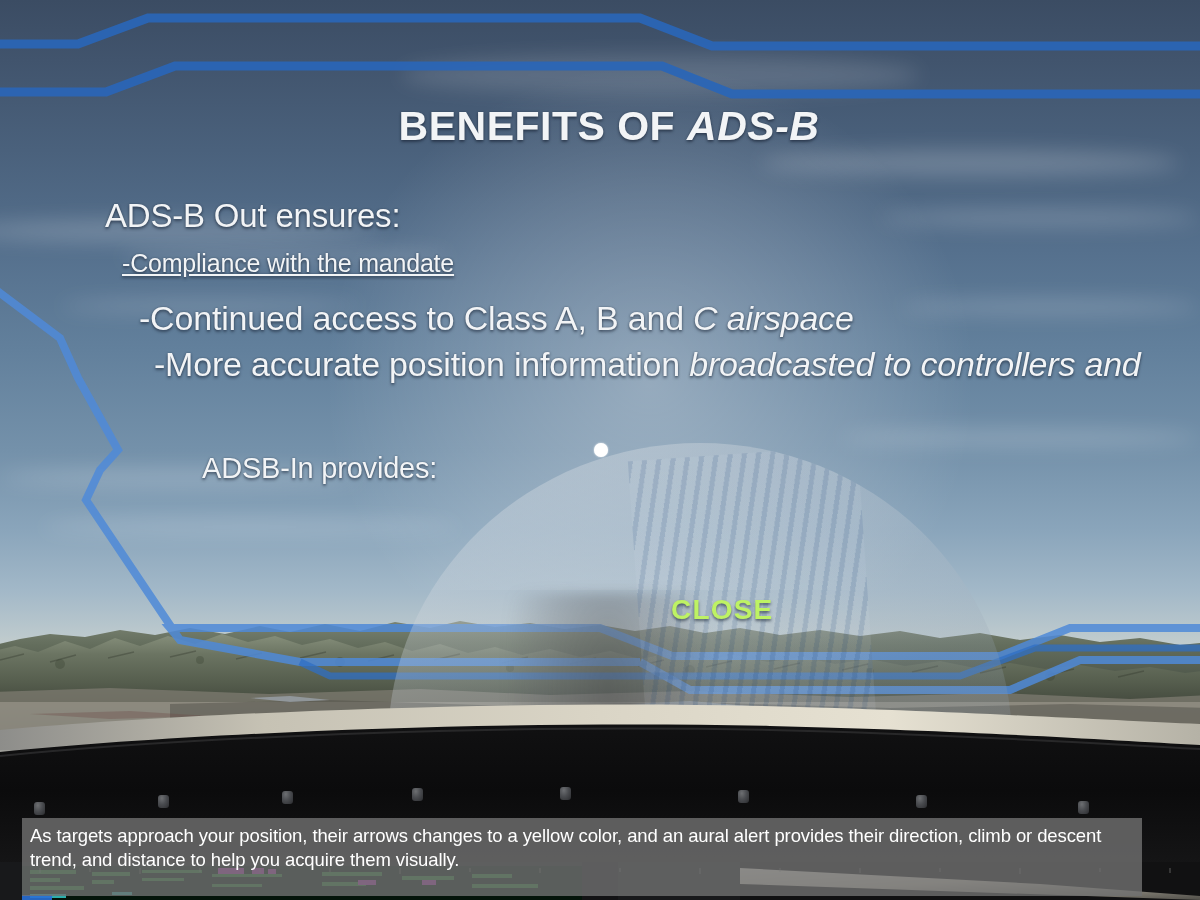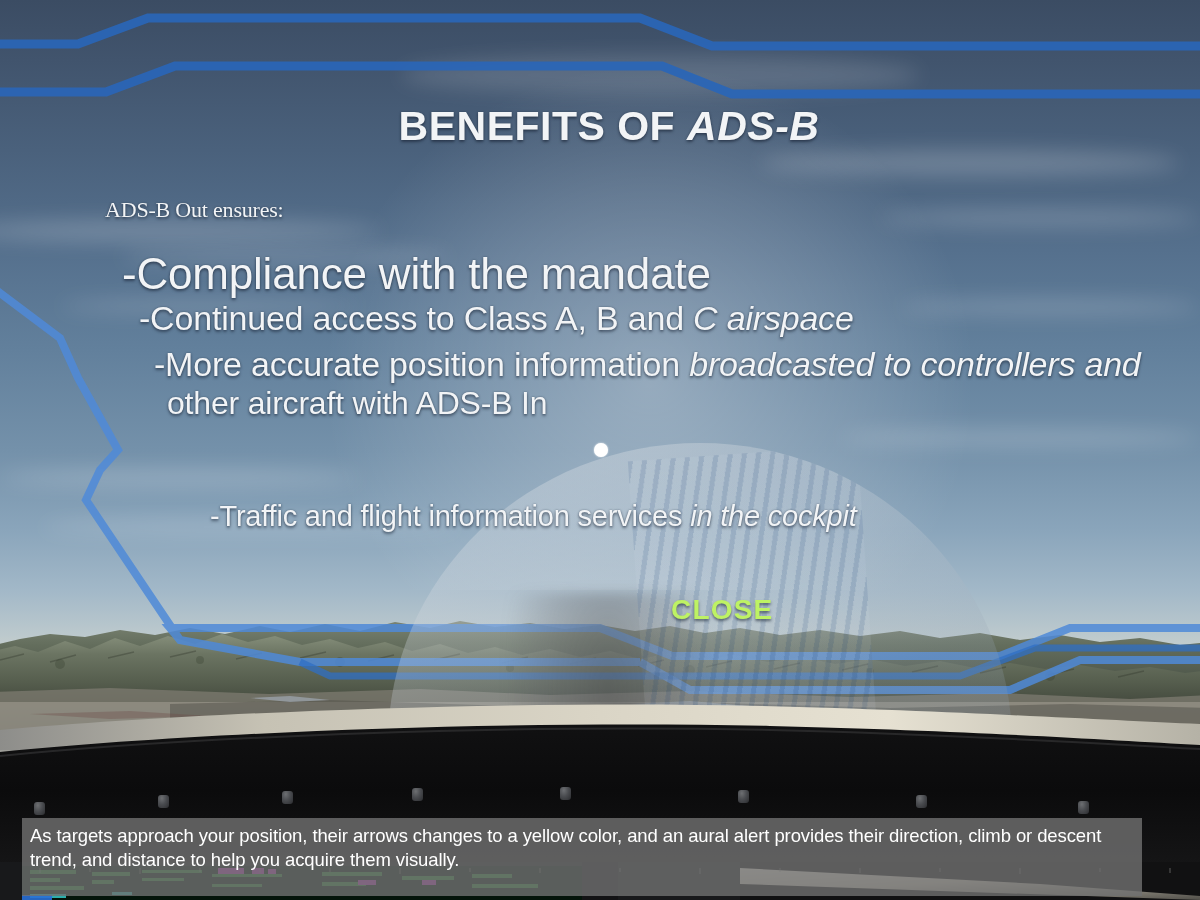--- a/index.html
+++ b/index.html
@@ -120,22 +120,22 @@
     letter-spacing: -0.2px;
   }
   .title {
     top: 103px; left: 0; width: 1200px; text-align: center;
     font-size: 41px; font-weight: bold;
     letter-spacing: 0.5px;
     white-space: nowrap;
   }
   .title .it { font-style: italic; }
 
-  .l1 { top: 197px;  left: 96px;  font-size: 22px; font-family: Liberation Serif, serif; }
-  .l2 { top: 249px;  left: 113px; font-size: 44px; }
+  .l1 { top: 197px;  left: 96px;  font-size: 33px; }
+  .l2 { top: 249px;  left: 113px; font-size: 25px; text-decoration: underline; }
   .l3 { top: 299px;  left: 130px; font-size: 34px; }
   .l4 { top: 345px;  left: 145px; font-size: 34px; }
   .l5 { top: 385px;  left: 158px; font-size: 32px; }
 
   .l6 { top: 452px;  left: 193px; font-size: 29px; }
   .l7 { top: 500px;  left: 201px; font-size: 29px; }
   .l8 { top: 535px;  left: 210px; font-size: 27px; }
 
   .txt .it { font-style: italic; }
 
@@ -323,28 +323,23 @@
     </div>
 
     <div class="txt l3">
       <span>-Continued access to Class A, B and </span><span class="it">C airspace</span>
     </div>
 
     <div class="txt l4">
       <span>-More accurate position information </span><span class="it">broadcasted to controllers and</span>
     </div>
 
-    <div class="txt l5">
-      <span>other aircraft with ADS-B In</span>
-    </div>
-
-
-    <div class="txt l7">
-      <span>-Traffic and flight information services </span><span class="it">in the cockpit</span>
-    </div>
+
+    <div class="txt l6">ADSB-In provides:</div>
+
 
 
     <div class="close-btn">CLOSE</div>
   </div>
 
   <div class="cockpit">
     <div class="glare-strip">
       <svg width="1200" height="62" viewBox="0 0 1200 62">
         <defs>
           <linearGradient id="gGlare" x1="0" y1="0" x2="1" y2="0">

